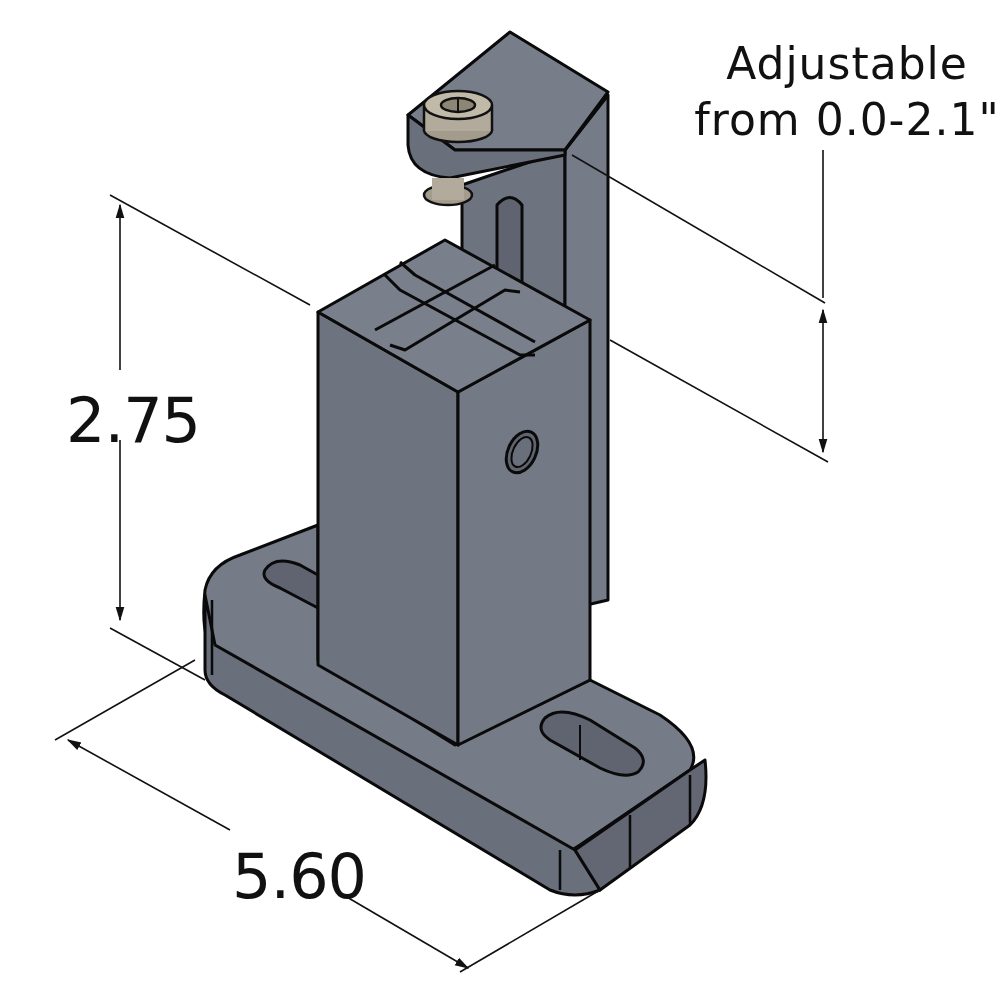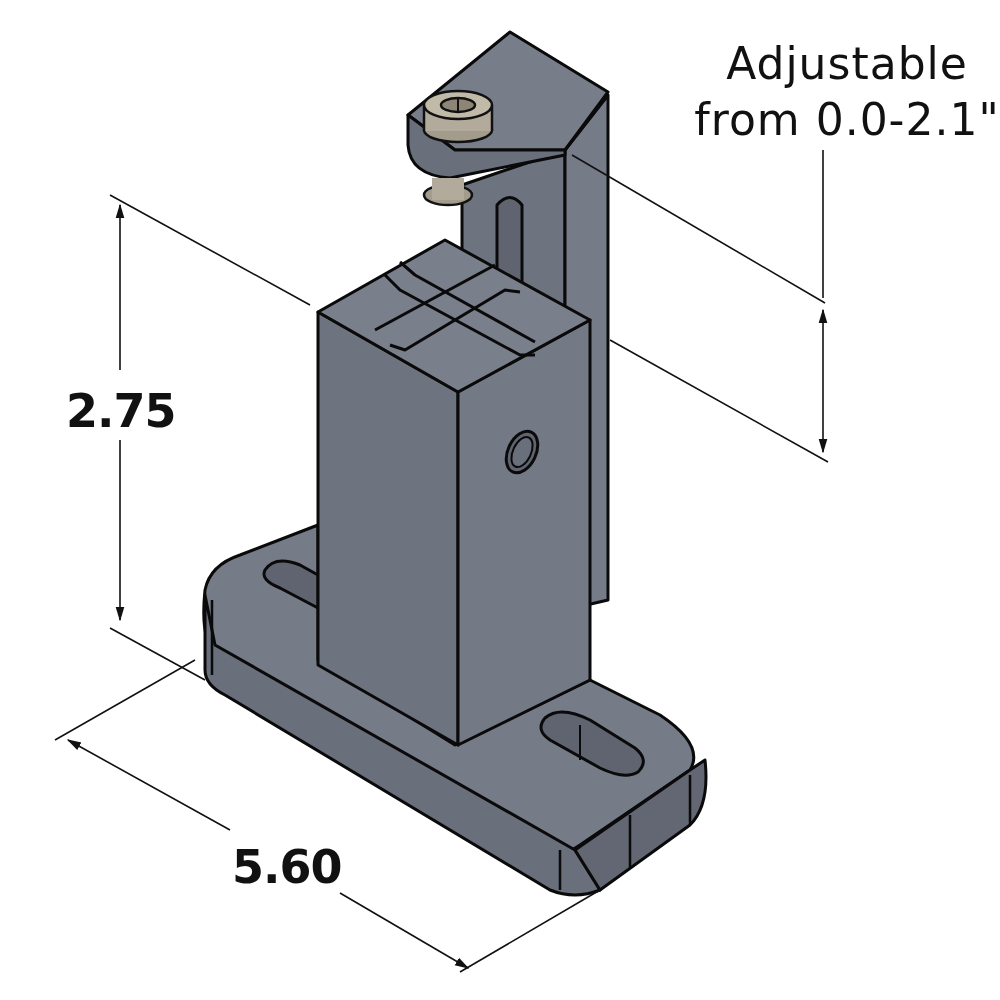--- a/index.html
+++ b/index.html
@@ -4,21 +4,21 @@
   <style>
     html, body { margin: 0; padding: 0; background: #ffffff; }
     body { width: 1000px; height: 1000px; position: relative; overflow: hidden;
            font-family: "Liberation Sans", "DejaVu Sans", sans-serif; }
     #drawing { position: absolute; left: 0; top: 0; width: 1000px; height: 1000px; }
     .label-block { position: absolute; text-align: center; color: #111;
                    font-family: "DejaVu Sans", "Liberation Sans", sans-serif;
                    font-size: 44px; line-height: 56px; letter-spacing: 1px; margin-left: 32px; }
     .dim-label { position: absolute; color: #111;
                  font-family: "DejaVu Sans", "Liberation Sans", sans-serif;
-                 font-size: 46px; font-weight: bold; letter-spacing: -1px; }
+                 font-size: 62px; font-weight: normal; letter-spacing: -1px; }
   </style>
 </head>
 <body>
 
 <svg id="drawing" viewBox="0 0 1000 1000" xmlns="http://www.w3.org/2000/svg">
   <defs>
     <marker id="arrow" viewBox="0 0 10 10" refX="9" refY="5" markerWidth="9" markerHeight="9" orient="auto-start-reverse">
       <path d="M0,2 L10,5 L0,8 z" fill="#111"></path>
     </marker>
   </defs>

